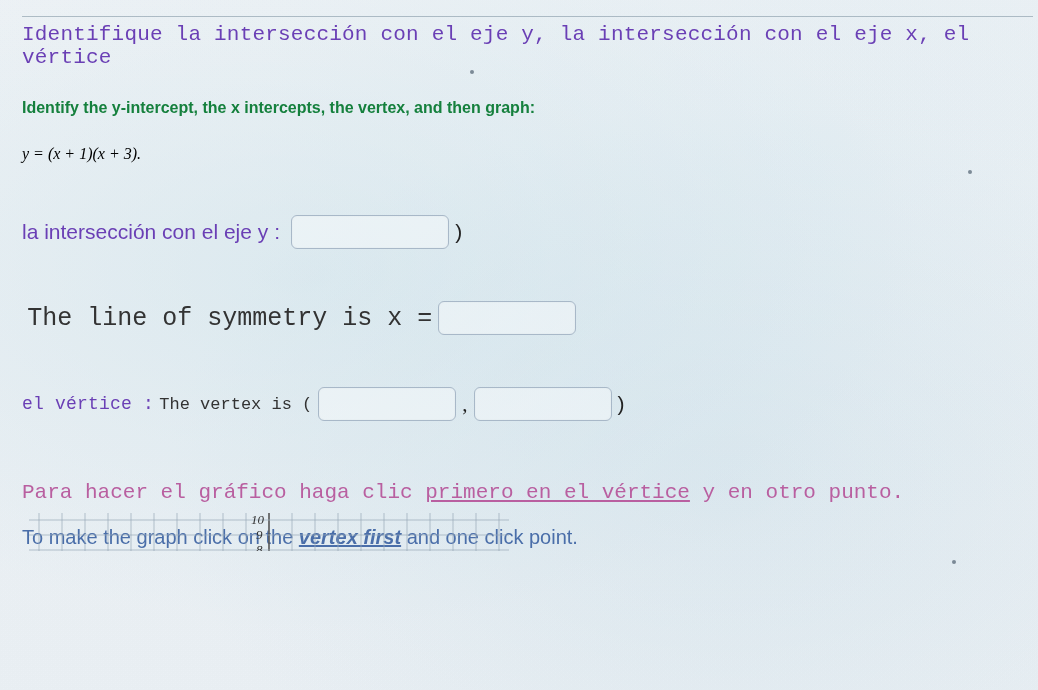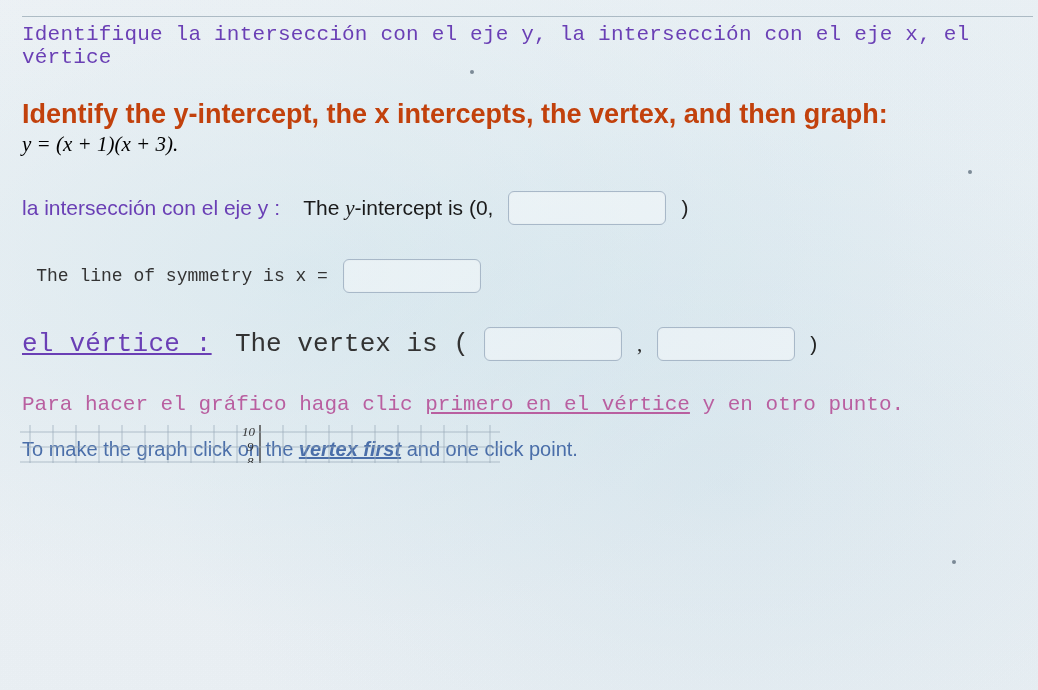--- a/index.html
+++ b/index.html
@@ -23,48 +23,48 @@
     border: none;
     border-top: 1px solid rgba(60,90,110,0.35);
     margin: 0 0 6px 0;
   }
   .mono {
     font-family: 'Courier New', Courier, monospace;
     letter-spacing: 0.2px;
   }
   .purple { color: #6a3fb5; }
   .line1 { font-size: 21px; margin-top: 2px; }
-  .line-eng { font-size: 27px; margin-top: 30px; color:#c2410c; font-family: Arial, sans-serif; font-weight: 600;}
-  .line-eq  { font-size: 21px; margin-top: 2px; font-family: 'Times New Roman', serif; font-style: italic; color:#000; }
-  .row { margin-top: 34px; font-size: 21px; display:flex; align-items:center; flex-wrap:wrap; gap:9px; }
+  .line-eng { font-size: 16px; margin-top: 30px; color:#15803d; font-family: Arial, sans-serif; font-weight: 600;}
+  .line-eq  { font-size: 16px; margin-top: 28px; font-family: 'Times New Roman', serif; font-style: italic; color:#000; }
+  .row { margin-top: 52px; font-size: 21px; display:flex; align-items:center; flex-wrap:wrap; gap:0; }
   .row .label-es { font-family: Arial, sans-serif; color:#6a3fb5; }
   .row .label-en { font-family: Arial, sans-serif; color:#1a1a1a; }
   .row .label-en .ital { font-style: italic; font-family: 'Times New Roman', serif; }
   .row .mono-en { font-family: 'Courier New', monospace; color:#333; }
   input.box {
     height: 32px;
     width: 130px;
     border: 1px solid #a8b8c8;
     border-radius: 6px;
     background: rgba(255,255,255,0.4);
     margin: 0 6px;
     padding: 0 8px;
     font-size: 18px;
     box-shadow: inset 0 0 2px rgba(0,0,0,0.05);
   }
   input.box.small { width: 120px; }
   input.box.med { width: 140px; }
   .after-input { font-size:21px; }
-  .hint-es { font-family: 'Courier New', monospace; color:#b95fa0; font-size:21px; margin-top: 32px; }
+  .hint-es { font-family: 'Courier New', monospace; color:#b95fa0; font-size:21px; margin-top: 60px; }
   .hint-es a { text-decoration: underline; color:#b95fa0; }
   .hint-en { font-family: Arial, sans-serif; color:#4a6ea9; font-size:20px; margin-top: 22px; }
   .hint-en .u { text-decoration: underline; color:#4a6ea9; font-style: italic; font-weight:600; }
   .graph {
     position: absolute;
-    left: 10px;
+    left: 19px;
     bottom: -2px;
     width: 500px;
     height: 38px;
     overflow: hidden;
   }
   svg.grid { display:block; }
   .tick-label {
     font-family: 'Times New Roman', serif;
     font-style: italic;
     font-size: 13px;
@@ -86,38 +86,35 @@
 
   <div class="line1 mono purple">Identifique la intersección con el eje y, la intersección con el eje x, el vértice</div>
 
   <div class="line-eng">Identify the y-intercept, the x intercepts, the vertex, and then graph:</div>
 
   <div class="line-eq">y = (x + 1)(x + 3).</div>
 
   <div class="row">
     <span class="label-es">la intersección con el eje y :</span>
     <span>&nbsp;</span>
-    <span class="label-en">
-      <span>The </span><span class="ital">y</span><span>-intercept is (0,</span>
-    </span>
     <input class="box med" value="" style="">
     <span class="after-input paren">)</span>
   </div>
 
 
   <div class="row">
     <span>&nbsp;</span>
-    <span class="mono-en" style="font-size:18px;">The line of symmetry is x =</span>
+    <span class="mono-en" style="font-size:25px;">The line of symmetry is x =</span>
     <input class="box small" value="" style="">
   </div>
 
   <div class="row">
-    <span class="mono purple" style="font-size:26px;text-decoration:underline;">el vértice :</span>
+    <span class="mono purple" style="font-size:18px;">el vértice :</span>
     <span>&nbsp;</span>
-    <span class="mono-en" style="font-size:26px;">The vertex is (</span>
+    <span class="mono-en" style="font-size:17px;">The vertex is (</span>
     <input class="box small" value="" style="">
     <span class="after-input">,</span>
     <input class="box small" value="" style="">
     <span class="after-input paren">)</span>
   </div>
 
   <div class="hint-es">
     <span>Para hacer el gráfico haga clic </span><a>primero en el vértice</a><span> y en otro punto.</span>
   </div>
 

